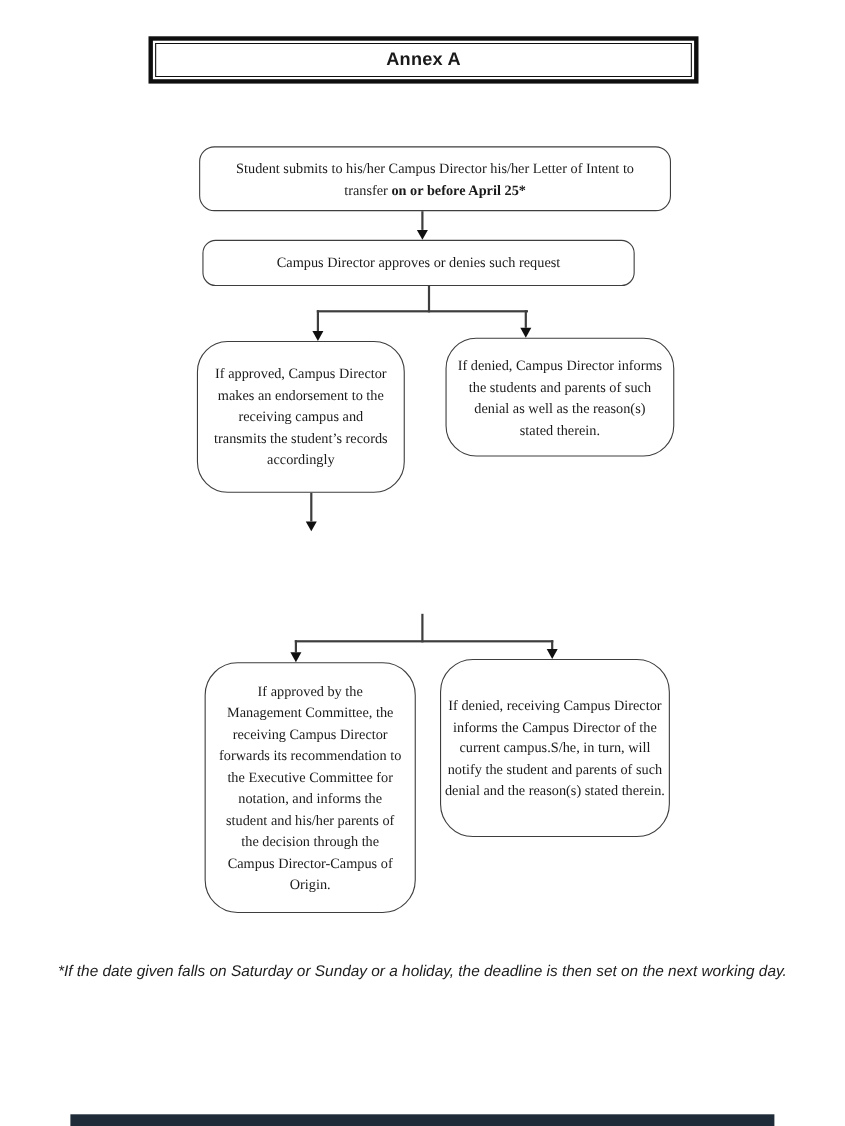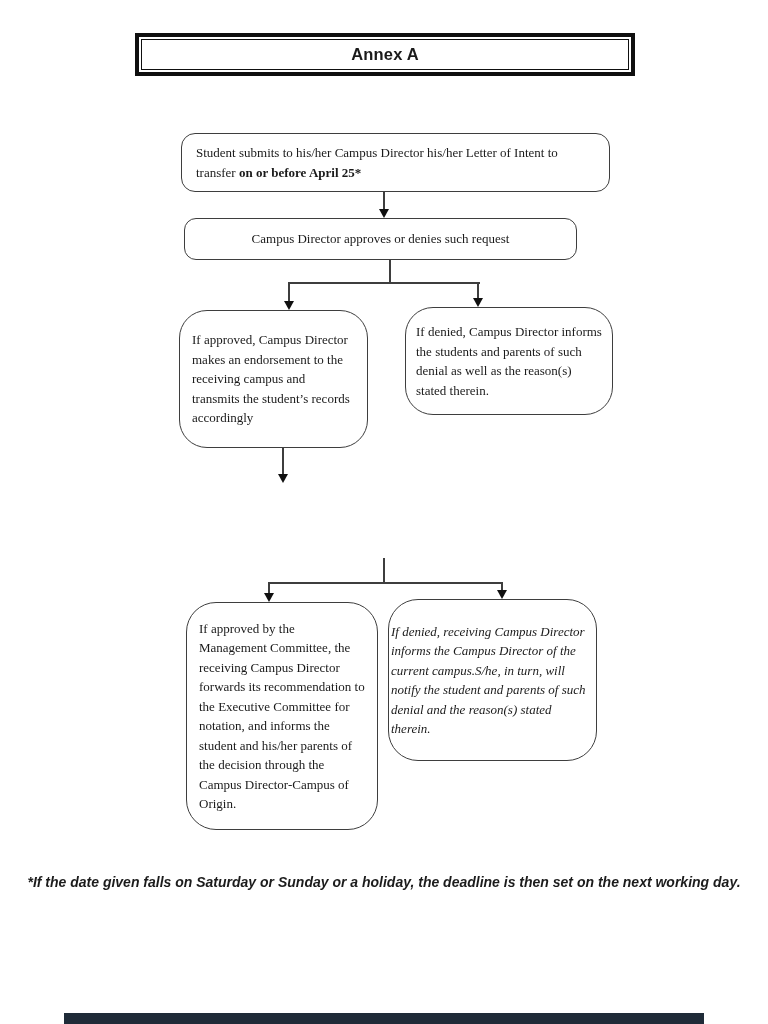--- a/index.html
+++ b/index.html
@@ -30,31 +30,32 @@
   }
   .title-box .t-bold { font-weight: 800; }
 
   
   .node {
     position: absolute;
     box-sizing: border-box;
     border: 1.5px solid #3e3e3e;
     background: #ffffff;
     display: flex; align-items: center; justify-content: center;
+    text-align: center;
     font-size: 13px;
     line-height: 1.5;
     padding: 4px 12px;
   }
   .node-submit   { left: 181px; top: 133px; width: 429px; height: 59px;  border-radius: 14px; padding: 4px 14px; }
   .node-approve  { left: 184px; top: 218px; width: 393px; height: 42px;  border-radius: 12px; }
   .node-approved { left: 179px; top: 310px; width: 189px; height: 138px; border-radius: 28px; }
   .node-denied   { left: 405px; top: 307px; width: 208px; height: 108px; border-radius: 28px; padding: 4px 10px; }
   .node-mgmt     { left: 172px; top: 483px; width: 423px; height: 75px;  border-radius: 20px; align-items: flex-start; padding-top: 9px; }
   .node-mc-appr  { left: 174px; top: 602px; width: 192px; height: 228px; border-radius: 30px; margin-left: 12px; }
-  .node-mc-den   { left: 388px; top: 599px; width: 209px; height: 162px; border-radius: 30px; padding: 4px 2px; font-style: italic; }
+  .node-mc-den   { left: 400px; top: 599px; width: 209px; height: 162px; border-radius: 30px; padding: 4px 2px; }
 
   
   .vline, .hline { position: absolute; background: #3e3e3e; }
   .vline { width: 2px; }
   .hline { height: 2px; }
   .head {
     position: absolute; width: 0; height: 0;
     border-left: 5px solid transparent;
     border-right: 5px solid transparent;
     border-top: 9px solid #101010;
@@ -80,21 +81,21 @@
   .l-dr  { left: 501px; top: 582px; height: 8px; }
   .h-dr  { left: 497px; top: 590px; }
 
   
   .footnote {
     position: absolute;
     left: 0; right: 0; top: 874px;
     text-align: center;
     font-family: "Liberation Sans", sans-serif;
     font-style: italic;
-    font-weight: bold;
+    font-weight: normal;
     font-size: 14px;
     color: #1c1c1c;
   }
 
   
   .bottom-bar {
     position: absolute;
     left: 64px; top: 1013px;
     width: 640px; height: 11px;
     background: #1f2b38;

